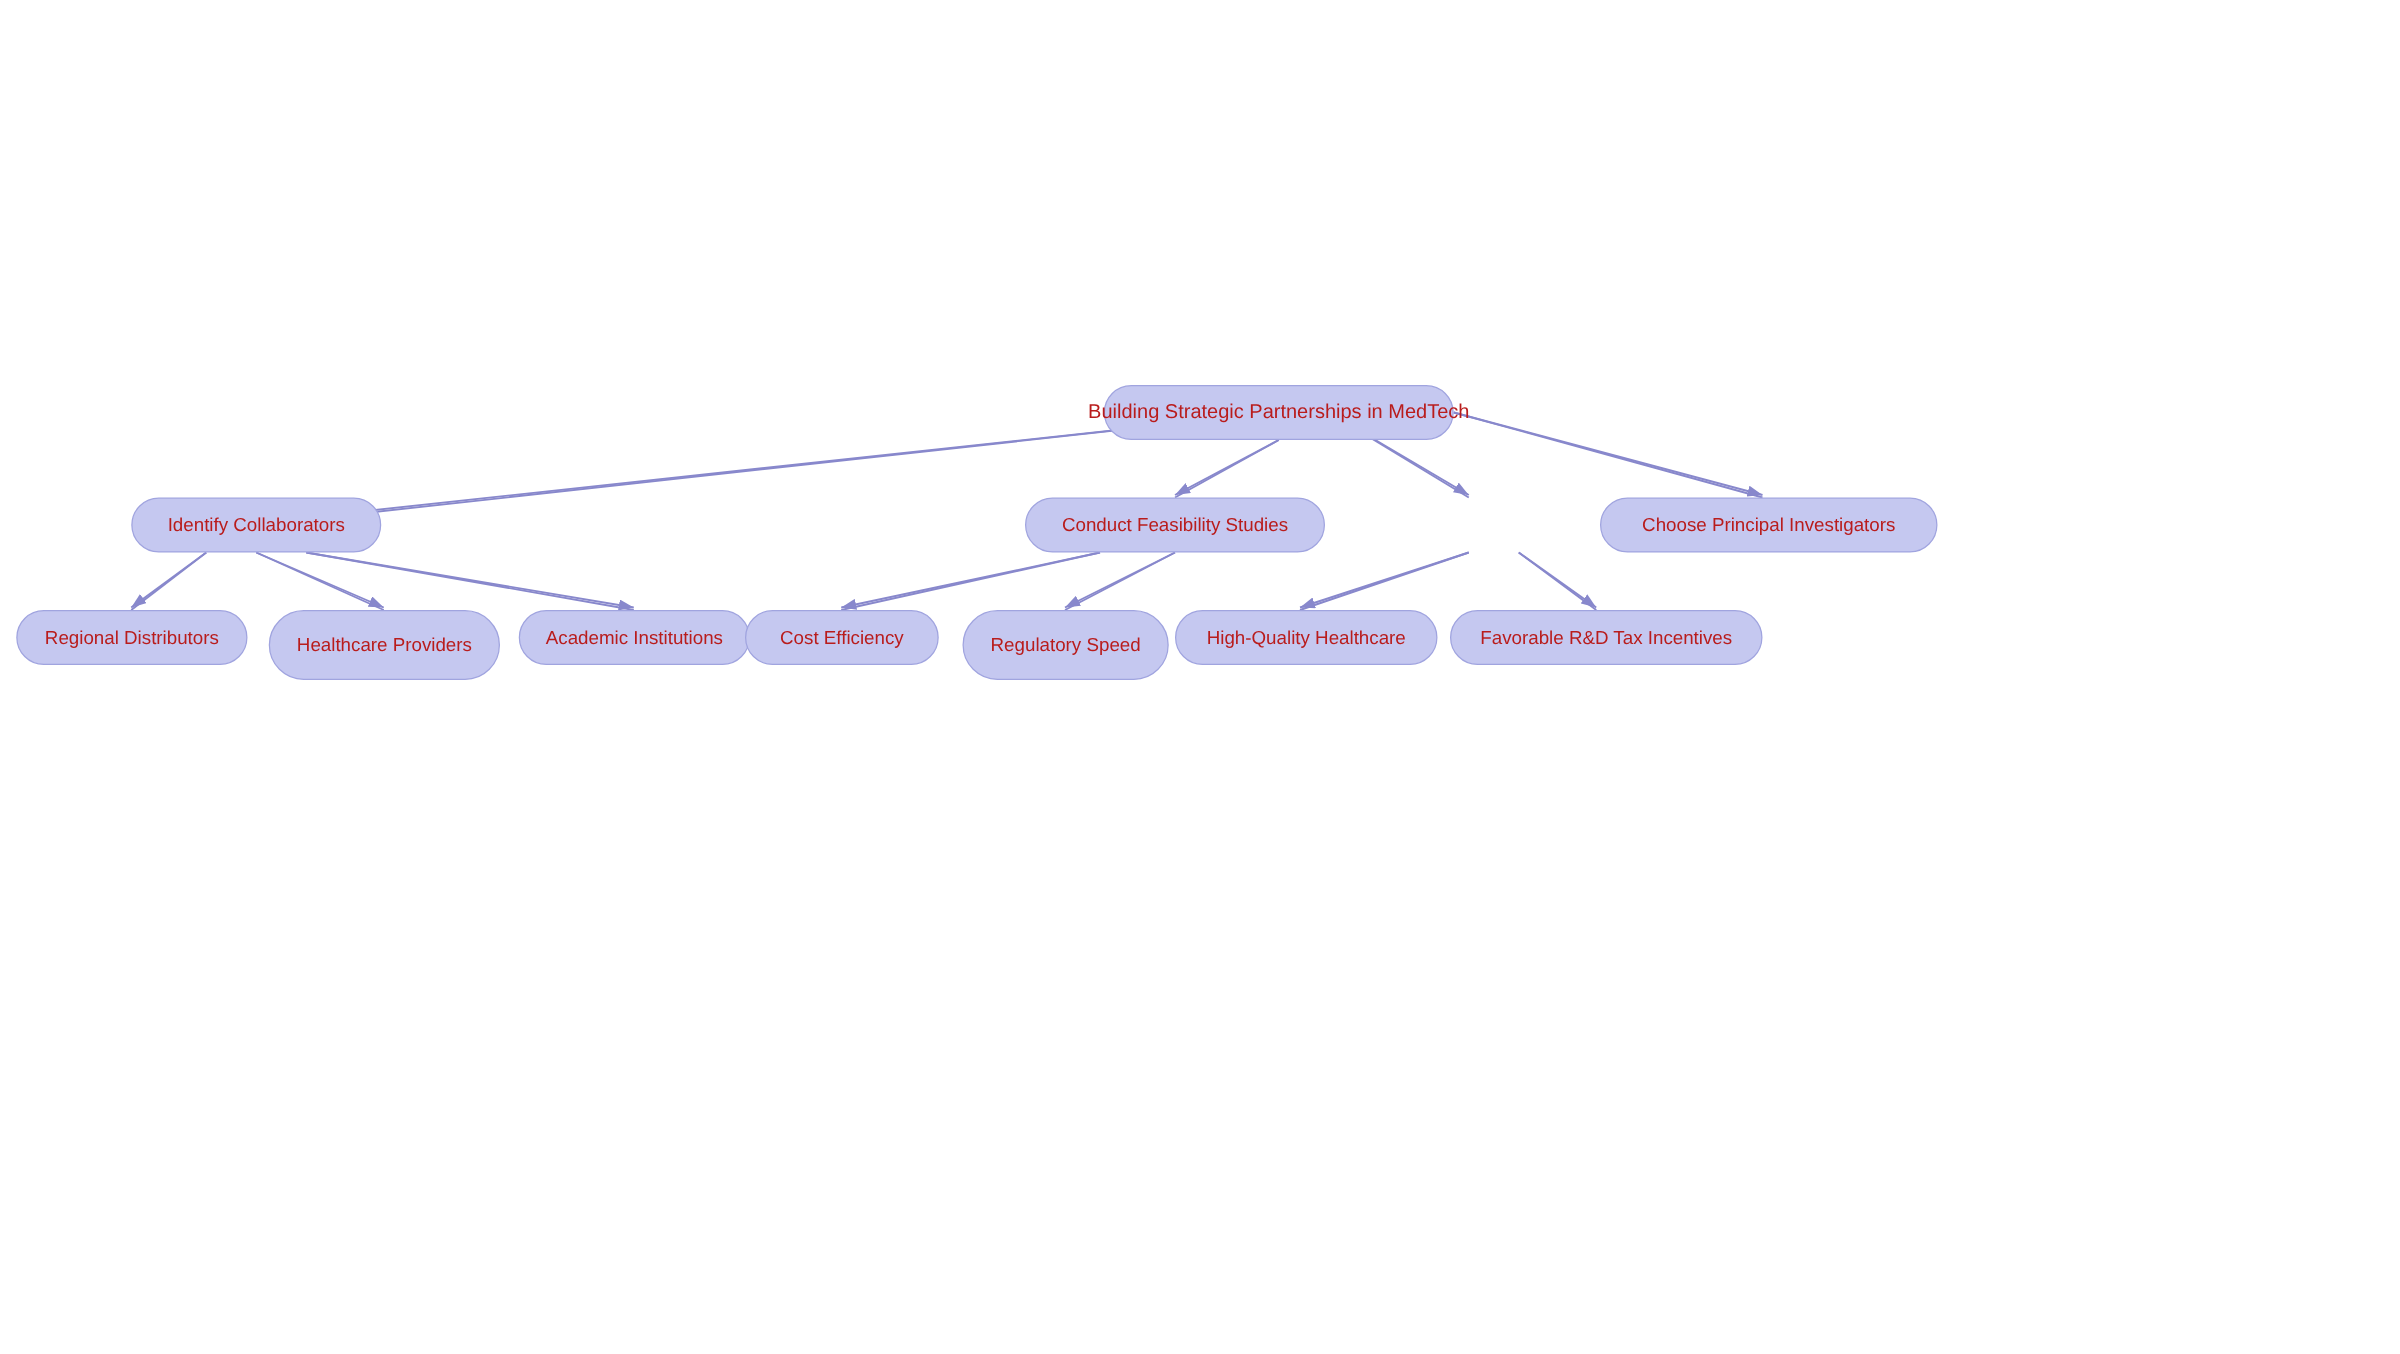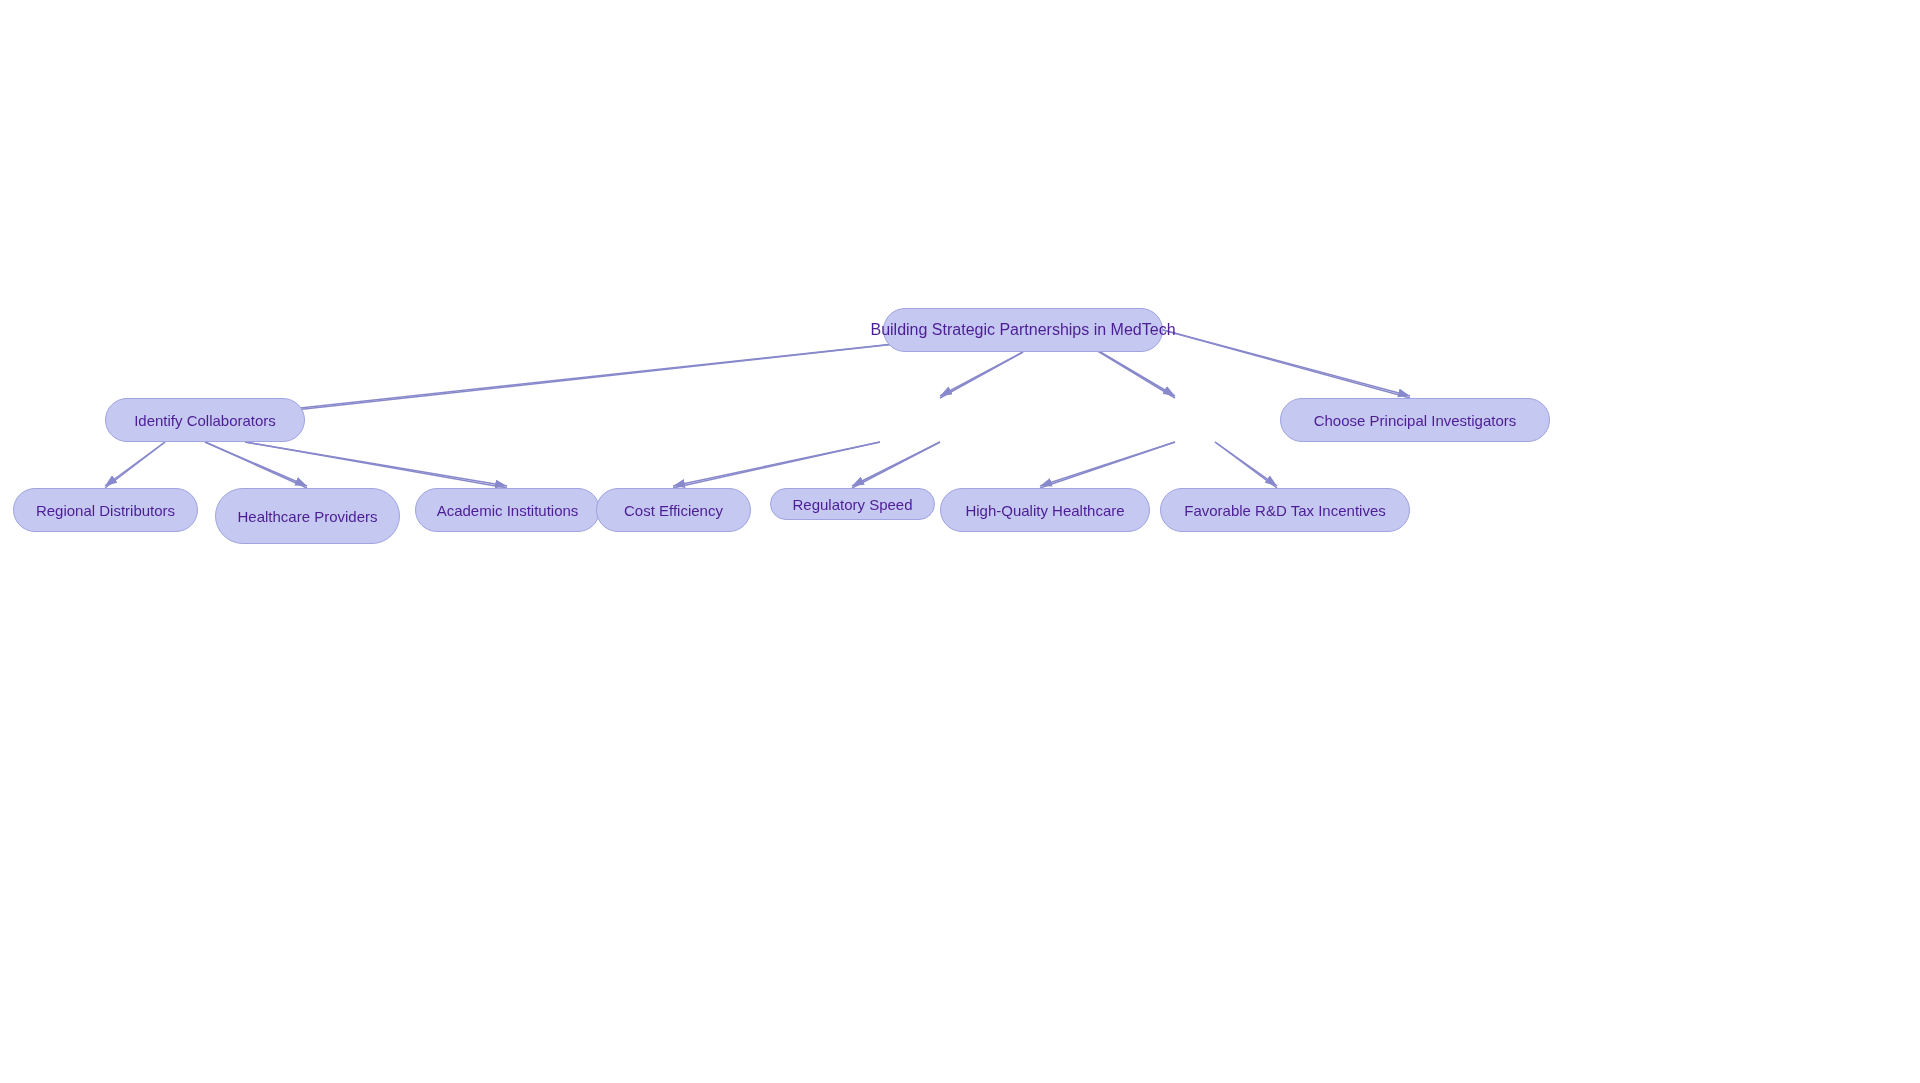--- a/index.html
+++ b/index.html
@@ -23,21 +23,21 @@
       pointer-events: none;
     }
     .node {
       position: absolute;
       background: #c5c8f0;
       border-radius: 30px;
       display: flex;
       align-items: center;
       justify-content: center;
       text-align: center;
-      color: #4c1d95;
+      color: #b91c1c;
       font-size: 15px;
       font-weight: 400;
       border: 1.5px solid #a0a4df;
       padding: 10px 18px;
       white-space: nowrap;
     }
     .node.root {
       font-size: 16px;
     }
   </style>
@@ -92,37 +92,40 @@
     <line x1="1215" y1="442" x2="1277" y2="486" stroke="#8888cc" stroke-width="1.5" marker-end="url(#arrowhead)"></line>
   </svg>
 
   <div class="node root" style="left:883px; top:308px; width:280px; height:44px;">
     <span>Building Strategic Partnerships in MedTech</span>
   </div>
 
   <div class="node" style="left:105px; top:398px; width:200px; height:44px;">
     <span>Identify Collaborators</span>
   </div>
+  <div class="node" style="left:820px; top:398px; width:240px; height:44px;">
+    <span>Conduct Feasibility Studies</span>
+  </div>
   <div class="node" style="left:1280px; top:398px; width:270px; height:44px;align-items:center;">
     <span>Choose Principal Investigators</span>
   </div>
 
   <div class="node" style="left:13px; top:488px; width:185px; height:44px;">
     <span>Regional Distributors</span>
   </div>
   <div class="node" style="left:215px; top:488px; width:185px; height:56px;">
     <span>Healthcare Providers</span>
   </div>
   <div class="node" style="left:415px; top:488px; width:185px; height:44px;text-align:center;">
     <span>Academic Institutions</span>
   </div>
   <div class="node" style="left:596px; top:488px; width:155px; height:44px;">
     <span>Cost Efficiency</span>
   </div>
-  <div class="node" style="left:770px; top:488px; width:165px; height:32px;">
+  <div class="node" style="left:770px; top:488px; width:165px; height:56px;">
     <span>Regulatory Speed</span>
   </div>
   <div class="node" style="left:940px; top:488px; width:210px; height:44px;">
     <span>High-Quality Healthcare</span>
   </div>
   <div class="node" style="left:1160px; top:488px; width:250px; height:44px;text-align:center;">
     <span>Favorable R&amp;D Tax Incentives</span>
   </div>
 
 </div>

